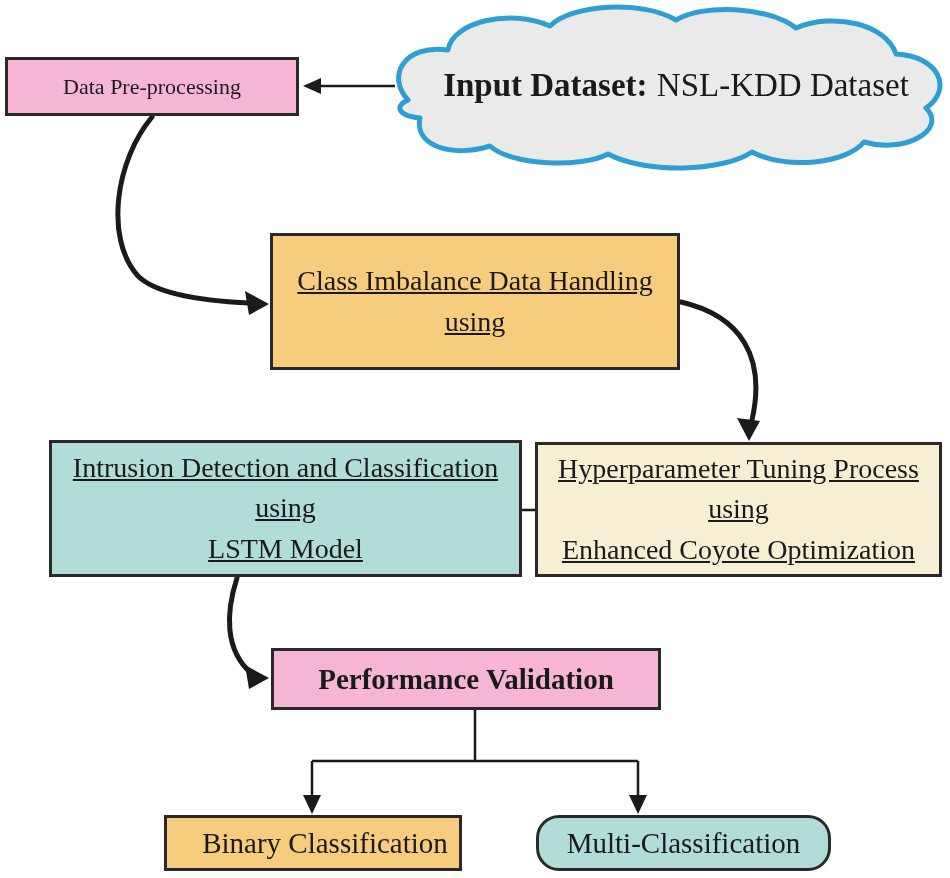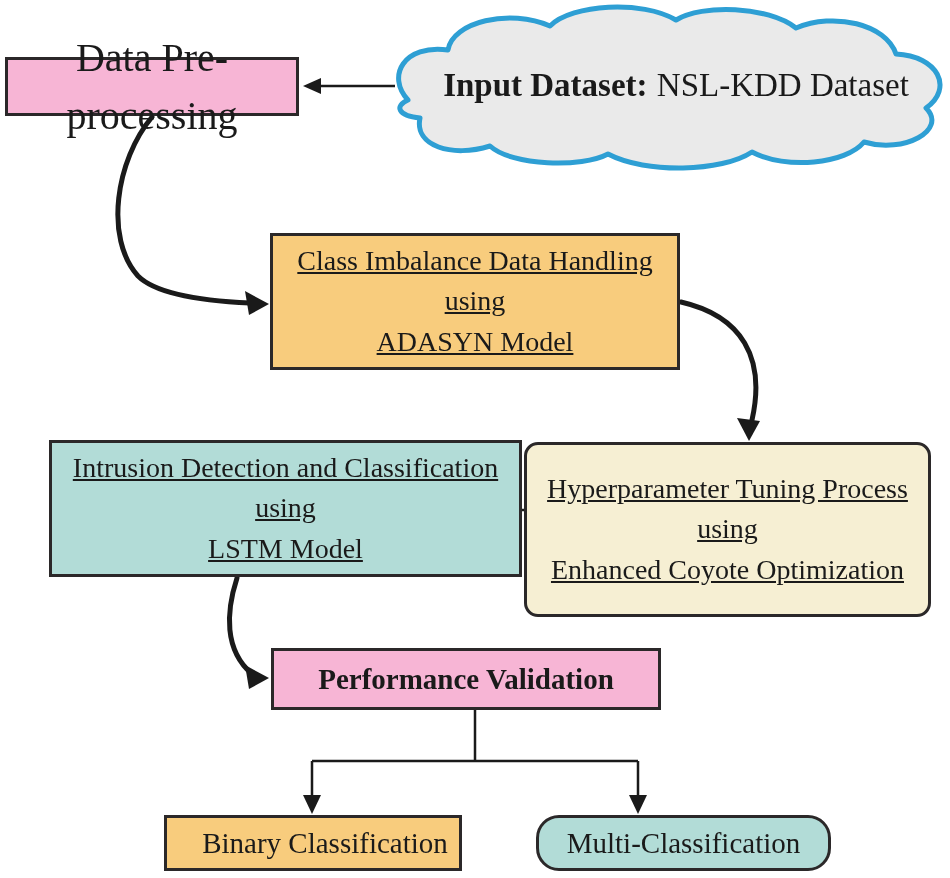--- a/index.html
+++ b/index.html
@@ -17,35 +17,35 @@
     display:flex;align-items:center;justify-content:center;
     text-align:center;
     border:3px solid var(--color-border,#2b2829);
     box-sizing:border-box;
     line-height:1.45;
   }
   .box.pink{background:var(--color-pink,#f7b5d5);}
   .box.orange{background:var(--color-orange,#f8cc7d);}
   .box.cream{background:var(--color-cream,#f6efd3);}
   .box.teal{background:var(--color-teal,#b2dcd7);margin-left:44px;}
-  .fs-title{font-size:40px;}
+  .fs-title{font-size:22px;}
   .fs-body{font-size:28px;}
   .fs-small{font-size:29px;}
   .bold{font-weight:700;}
   .lines div{white-space:nowrap;text-decoration:underline;}
   .cloud-label{
     position:absolute;left:420px;top:60px;width:512px;height:50px;
     display:flex;align-items:center;justify-content:center;
     font-size:33px;white-space:nowrap;
   }
   .cloud-label .rest{margin-left:0.28em;}
   #box-preprocessing{left:5px;top:57px;width:294px;height:59px;}
   #box-imbalance{left:270px;top:233px;width:410px;height:137px;}
   #box-detection{left:5px;top:440px;width:473px;height:137px;}
-  #box-tuning{left:524px;top:442px;width:407px;height:175px;border-radius:14px;}
+  #box-tuning{left:535px;top:442px;width:407px;height:135px;}
   #box-validation{left:271px;top:648px;width:390px;height:62px;}
   #box-binary{left:164px;top:815px;width:298px;height:56px;padding-left:24px;}
   #box-multi{left:492px;top:815px;width:295px;height:56px;border-radius:23px;}
   .thick{fill:none;stroke:var(--color-arrow,#1a1a1a);stroke-width:5;stroke-linecap:round;}
   .thin{fill:none;stroke:var(--color-arrow,#1a1a1a);stroke-width:2.5;}
   .head{fill:var(--color-arrow,#1a1a1a);stroke:none;}
   .cloud{
     fill:var(--color-cloud_fill,#eaeaea);
     stroke:var(--color-cloud_stroke,#2e9fd4);
     stroke-width:5;stroke-linejoin:round;
@@ -99,21 +99,20 @@
   </div>
 
   <div class="box pink fs-title" id="box-preprocessing">
     <span>Data Pre-processing</span>
   </div>
 
   <div class="box orange fs-body" id="box-imbalance">
     <div class="lines">
       <div>Class Imbalance Data Handling</div>
       <div>using</div>
-      <div>ADASYN Model</div>
     </div>
   </div>
 
   <div class="box teal fs-body" id="box-detection">
     <div class="lines">
       <div>Intrusion Detection and Classification</div>
       <div>using</div>
       <div>LSTM Model</div>
     </div>
   </div>

